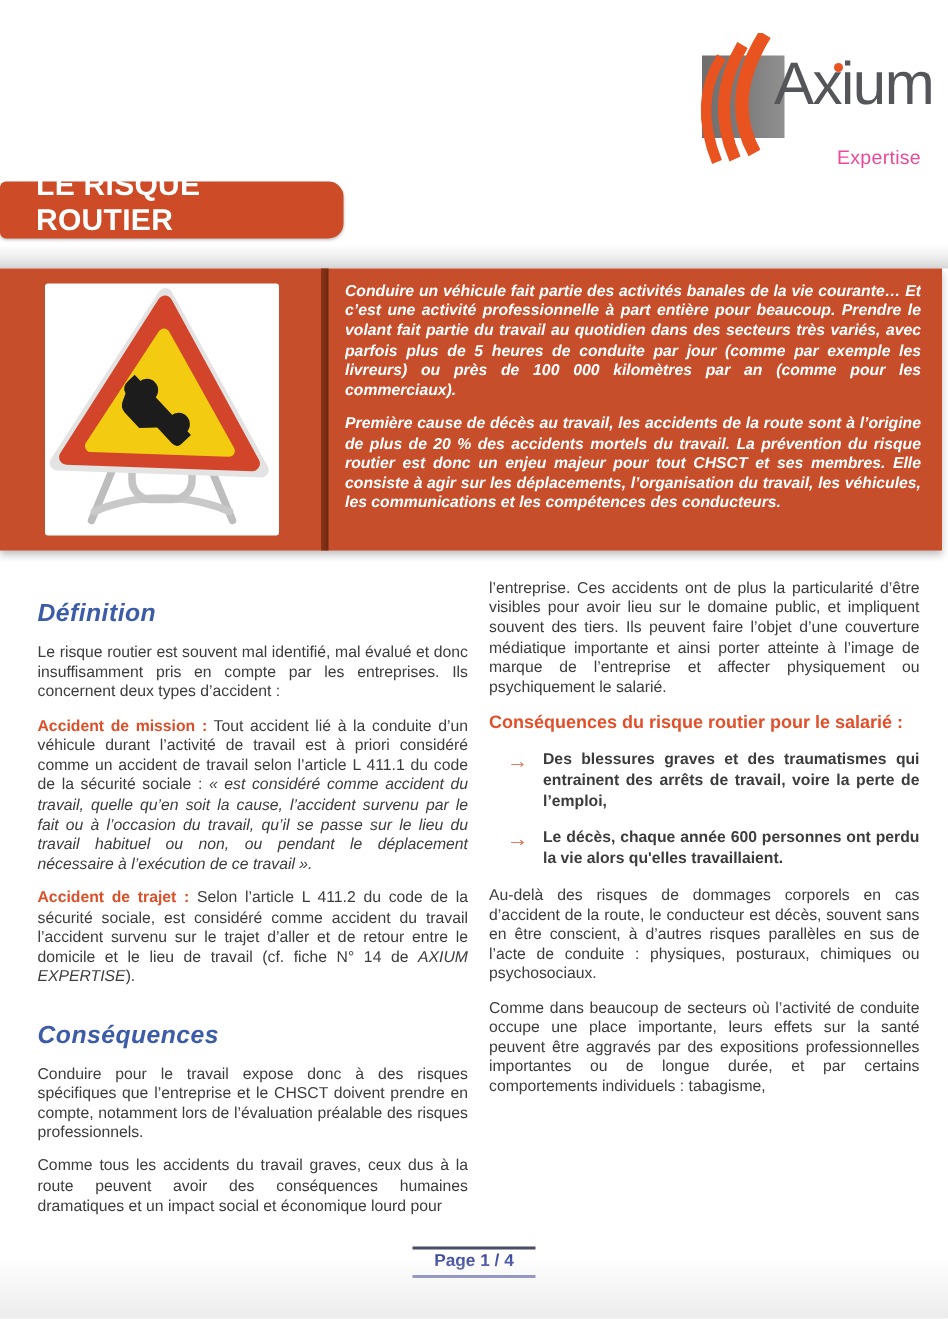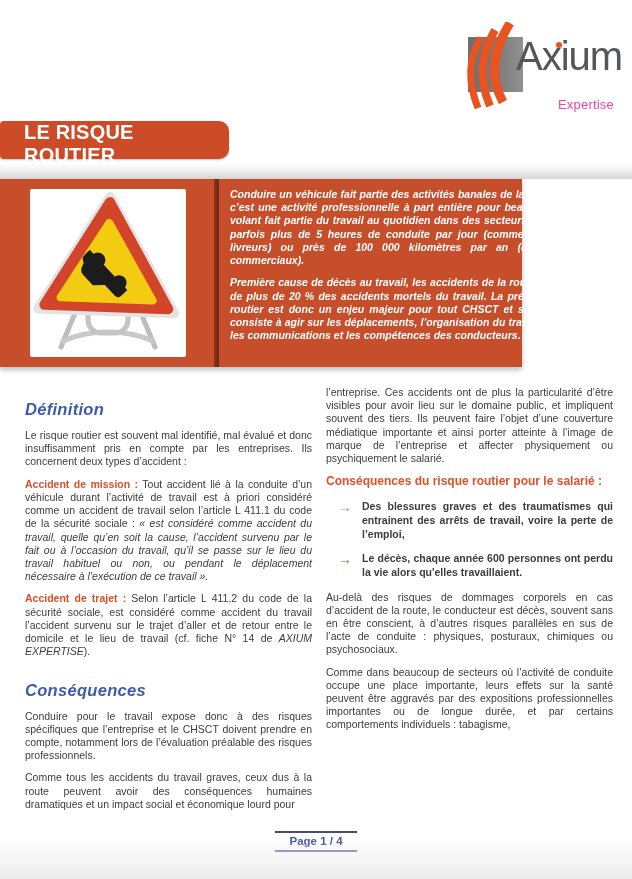--- a/index.html
+++ b/index.html
@@ -28,33 +28,33 @@
   }
   .logo-sub {
     position: absolute; right: 8px; top: 54px;
     font-size: 13px; color: #ec4899; letter-spacing: 0.2px; margin-top: 21px;
   }
   
   .title-banner {
     position: absolute; top: 121px; left: 0; width: 229px; height: 38px;
     background: #cd4b26;
     border-radius: 4px 10px 10px 4px;
-    display: flex; align-items: flex-start; padding-left: 24px;
+    display: flex; align-items: flex-end; padding-left: 24px;
     box-shadow: 0 1px 2px rgba(0,0,0,0.25);
   }
   .title-banner span {
     color: #ffffff; font-weight: bold; font-size: 20px; letter-spacing: 0.2px;
   }
   .sep-band {
     position: absolute; top: 163px; left: 0; width: 632px; height: 16px;
     background: linear-gradient(#ffffff 0%, #ededed 55%, #d6d6d6 100%);
   }
   
   .hero {
-    position: absolute; top: 179px; left: 0; width: 522px; height: 188px;
+    position: absolute; top: 179px; left: 0; width: 628px; height: 188px;
     background: #c74e2b;
     box-shadow: 0 3px 5px rgba(0,0,0,0.25);
   }
   .hero-img-box {
     position: absolute; left: 30px; top: 10px; width: 156px; height: 168px;
     background: #ffffff; border-radius: 2px;
   }
   .hero-divider {
     position: absolute; left: 214px; top: 0; width: 5px; height: 188px;
     background: linear-gradient(90deg, #8a3418 0%, #6f2812 100%);

